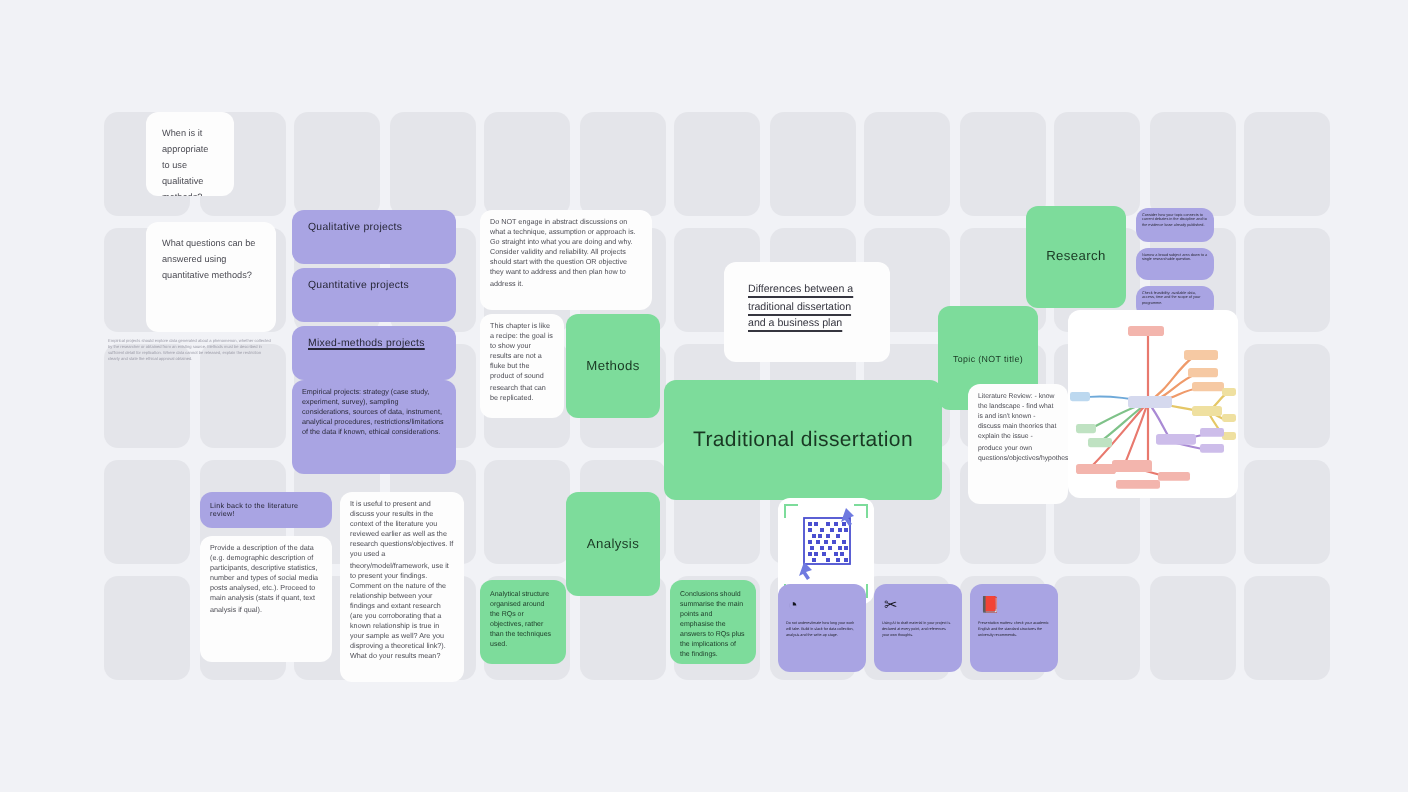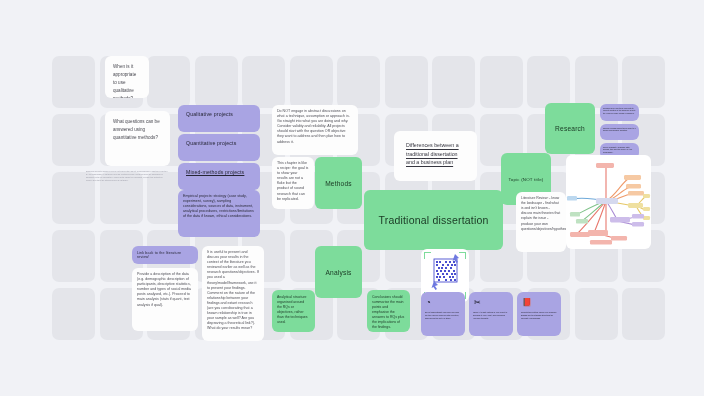--- a/index.html
+++ b/index.html
@@ -16,21 +16,20 @@
   }
   .cell {
     position: absolute;
     background: #e4e5ea;
     border-radius: 7px;
   }
   .card {
     position: absolute;
     border-radius: 6px;
     overflow: hidden;
-    margin-left: 32px;
   }
   .white {
     background: #fdfdfd;
     color: #4a4a52;
   }
   .purple {
     background: #a9a4e3;
     color: #1e1e28;
   }
   .green {

